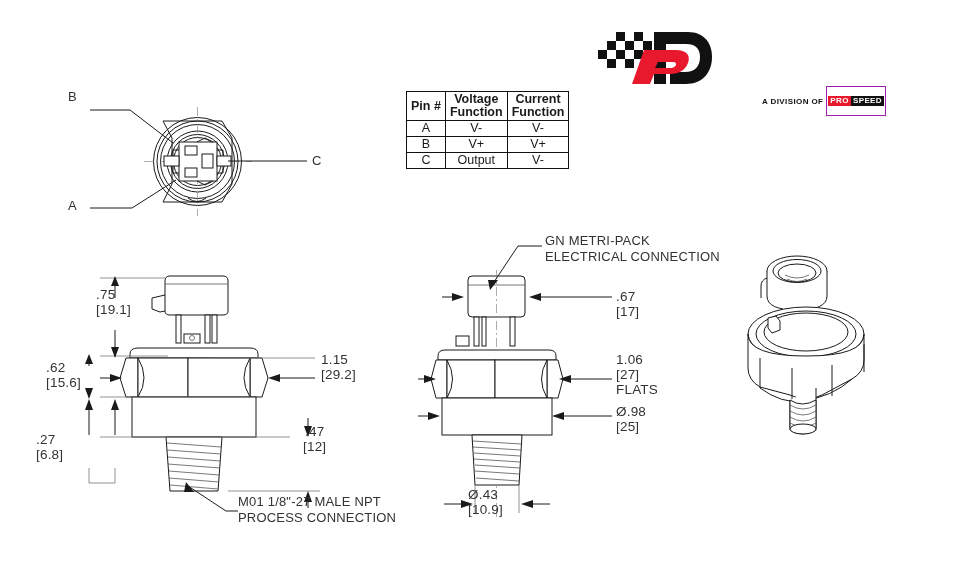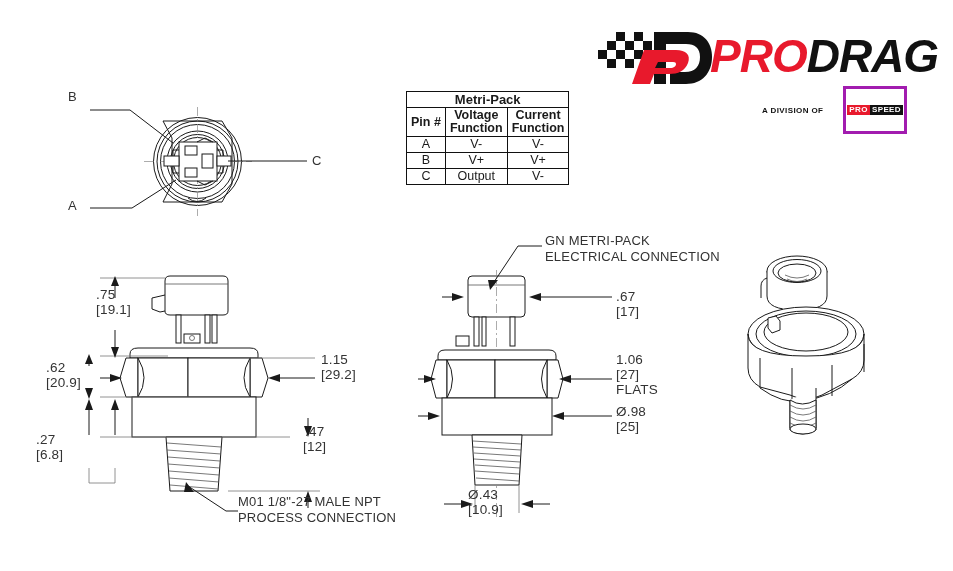--- a/index.html
+++ b/index.html
@@ -12,22 +12,22 @@
   .abs{position:absolute;}
 
   
   #logo{left:592px;top:26px;width:340px;height:70px;}
   .logo-mark{position:absolute;left:0;top:4px;width:120px;height:56px;}
   .logo-word{position:absolute;left:118px;top:4px;font-size:46px;font-weight:bold;
     font-style:italic;letter-spacing:-1px;line-height:52px;white-space:nowrap;}
   .w-pro{color:#e8192c;}
   .w-drag{color:#111111;}
   .logo-tag{position:absolute;left:170px;top:60px;font-size:8px;font-weight:bold;
-    letter-spacing:.4px;white-space:nowrap;color:#111;display:flex;align-items:center;gap:20px;}
-  .tag-box{display:inline-block;border:3px solid #a21caf;padding:16px 1px;line-height:10px;}
+    letter-spacing:.4px;white-space:nowrap;color:#111;display:flex;align-items:center;gap:3px;}
+  .tag-box{display:inline-block;border:1px solid #a21caf;padding:9px 1px;line-height:10px;}
   .tag-pro{background:#e8192c;color:#fff;padding:0 2px;display:inline-block;font-size:8px;}
   .tag-speed{background:#111;color:#fff;padding:0 2px;display:inline-block;font-size:8px;}
 
   
   #pin-table{left:406px;top:91px;border-collapse:collapse;background:#fff;}
   #pin-table td,#pin-table th{border:1px solid #111;font-size:12.5px;text-align:center;
     padding:1px 4px;font-weight:normal;color:#1a1a1a;line-height:13px;}
   #pin-table .hdr{font-weight:bold;font-size:13px;}
   #pin-table .sub{font-weight:bold;font-size:12.5px;}
 
@@ -65,32 +65,28 @@
         <rect x="42" y="20" width="9" height="9"></rect>
         <rect x="51" y="11" width="9" height="9"></rect>
       </g>
 
       <path d="M62 2 L96 2 C112 2 120 13 120 27 C120 43 110 54 94 54 L78 54 L78 42 L93 42
                C103 42 108 36 108 27 C108 18 103 14 94 14 L74 14 L74 54 L62 54 Z" fill="#111111"></path>
 
       <path d="M40 54 L52 20 L84 20 C94 20 99 25 96 33 C93 41 86 44 77 44 L62 44 L58 54 Z
                M66 32 L63 38 L78 38 C82 38 84 36 84 34 C84 32 82 32 79 32 Z" fill="#e8192c"></path>
     </svg>
-    <div class="logo-word"><span class="w-pro">PRO</span><span class="w-drag">DRAG</span></div>
     <div class="logo-tag">
       <span>A DIVISION OF</span>
       <span class="tag-box"><span class="tag-pro">PRO</span><span class="tag-speed">SPEED</span></span>
     </div>
   </div>
 
   <table class="abs" id="pin-table">
     <tbody>
-        <tr>
-      <td class="hdr" colspan="3">Metri-Pack</td>
-    </tr>
     <tr>
       <td class="sub">Pin #</td>
       <td class="sub">Voltage<br>Function</td>
       <td class="sub">Current<br>Function</td>
     </tr>
     <tr>
       <td>A</td>
       <td>V-</td>
       <td>V-</td>
     </tr>
@@ -226,21 +222,21 @@
     <path d="M248 223 L244 234 L252 234 Z" fill="#1a1a1a"></path>
     <line class="ln" x1="248" y1="150" x2="248" y2="160"></line>
     <line class="ln" x1="248" y1="232" x2="248" y2="240"></line>
 
     <path class="lead" d="M128 218 L166 243"></path>
     <path d="M126 214 L134 224 L124 224 Z" fill="#1a1a1a"></path>
     <line class="lead" x1="166" y1="243" x2="178" y2="243"></line>
   </svg>
 
   <div class="abs dim" style="left:96px;top:287px;"><span>.75</span><br><span>[19.1]</span></div>
-  <div class="abs dim" style="left:46px;top:360px;"><span>.62</span><br><span>[20.9]</span></div>
+  <div class="abs dim" style="left:46px;top:360px;"><span>.62</span><br><span>[15.6]</span></div>
   <div class="abs dim" style="left:36px;top:432px;"><span>.27</span><br><span>[6.8]</span></div>
   <div class="abs dim" style="left:298px;top:352px;margin-left:23px;"><span>1.15</span><br><span>[29.2]</span></div>
   <div class="abs dim" style="left:303px;top:424px;text-align:center;"><span>.47</span><br><span>[12]</span></div>
   <div class="abs note" style="left:238px;top:494px;">M01 1/8"-27 MALE NPT
 PROCESS CONNECTION</div>
 
   <svg class="abs" style="left:430px;top:228px;" width="290" height="300">
 
     <path class="fillw" d="M38 52 q0-4 4-4 L91 48 q4 0 4 4 L95 85 q0 4 -4 4 L42 89 q-4 0 -4 -4 Z"></path>
     <line class="ln-thin" x1="38" y1="57" x2="95" y2="57"></line>

